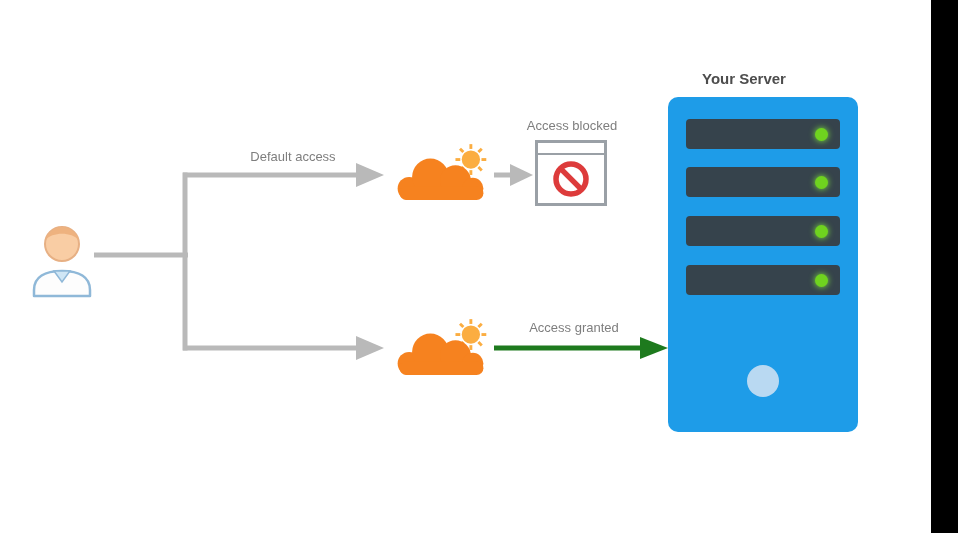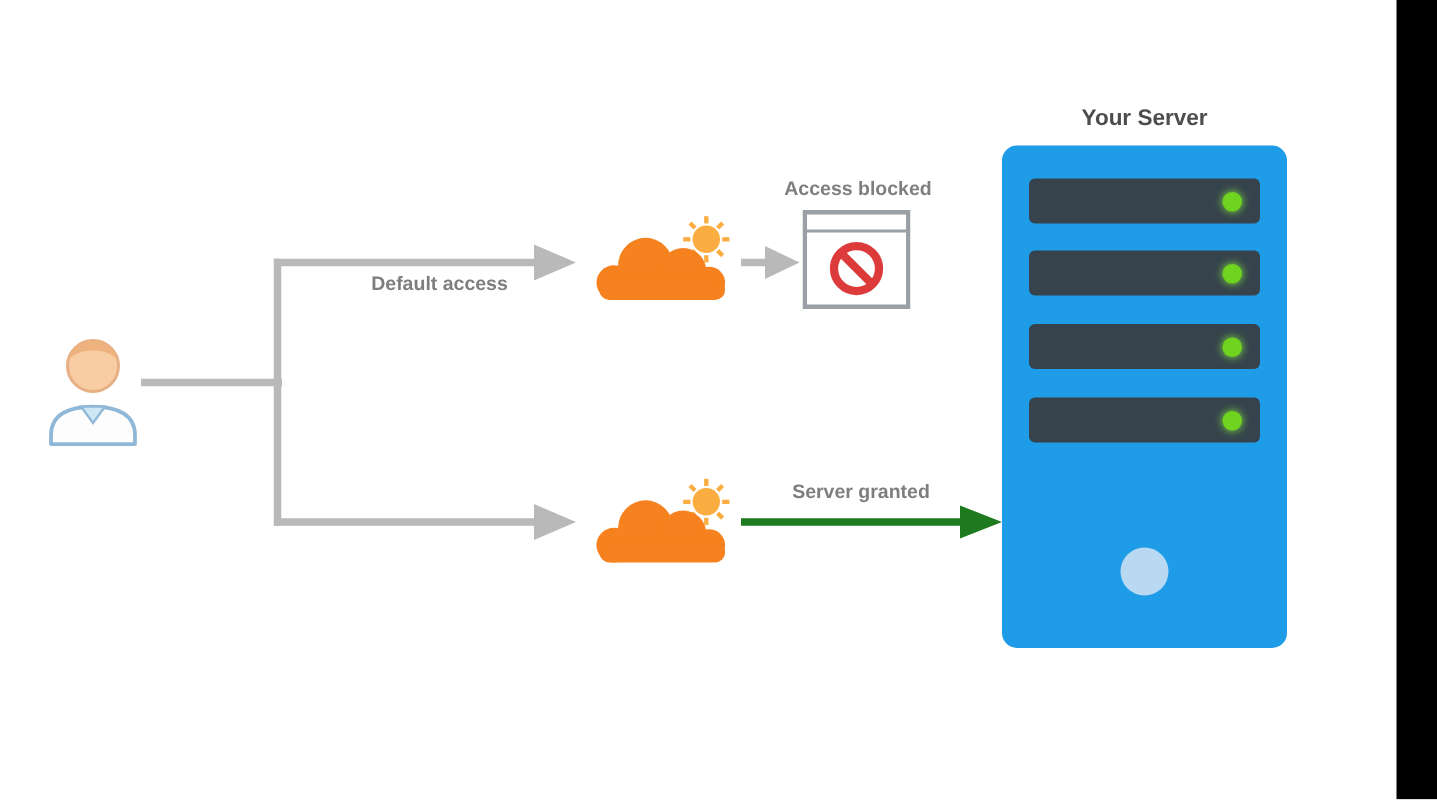--- a/index.html
+++ b/index.html
@@ -16,33 +16,33 @@
     left: 0; top: 0;
     width: 958px; height: 533px;
   }
   .gray-line   { stroke: var(--arrow-gray, #b9b9b9); stroke-width: 5; fill: none; }
   .gray-head   { fill: var(--arrow-gray, #b9b9b9); }
   .green-line  { stroke: var(--arrow-green, #1e7a1e); stroke-width: 5; fill: none; }
   .green-head  { fill: var(--arrow-green, #1e7a1e); }
 
   .label {
     position: absolute;
-    font-weight: bold;
+    font-weight: normal;
     font-size: 13px;
     color: var(--label-gray, #7e7e7e);
     text-align: center;
     white-space: nowrap;
   }
-  .label-default   { left: 208px; top: 149px; width: 170px; margin-top: 32px; }
+  .label-default   { left: 208px; top: 149px; width: 170px; }
   .label-secret    { left: 186px; top: 321px; width: 198px; }
   .label-blocked   { left: 508px; top: 118px; width: 128px; }
   .label-granted   { left: 510px; top: 320px; width: 128px; }
   .server-title {
     position: absolute;
-    left: 668px; top: 70px; width: 190px;
+    left: 649px; top: 70px; width: 190px;
     font-weight: bold;
     font-size: 15px;
     color: var(--title-gray, #4d4d4d);
     text-align: center;
   }
 
   .user-figure { position: absolute; left: 30px; top: 216px; width: 64px; height: 82px; }
   .cloud { position: absolute; width: 106px; height: 60px; }
   .cloud-top    { left: 388px; top: 144px; }
   .cloud-bottom { left: 388px; top: 319px; }
@@ -103,21 +103,21 @@
     <path class="gray-line" d="M 183 348 H 356"></path>
     <polygon class="gray-head" points="356,336 356,360 384,348"></polygon>
     <path class="gray-line" d="M 494 175 H 510"></path>
     <polygon class="gray-head" points="510,164 510,186 533,175"></polygon>
     <path class="green-line" d="M 494 348 H 640"></path>
     <polygon class="green-head" points="640,337 640,359 668,348"></polygon>
   </svg>
 
   <div class="label label-default">Default access</div>
   <div class="label label-blocked">Access blocked</div>
-  <div class="label label-granted">Server granted</div>
+  <div class="label label-granted">Access granted</div>
   <div class="server-title">Your Server</div>
 
   <div class="user-figure">
     <svg viewBox="0 0 64 82" width="64" height="82">
       <path d="M 4 80 L 4 74 C 4 61 15 55 32 55 C 49 55 60 61 60 74 L 60 80 Z" fill="#fdfdfd" stroke="var(--person-outline, #8fb8d8)" stroke-width="2.5" stroke-linejoin="round"></path>
       <path d="M 24 55 L 32 66 L 40 55 Z" fill="#cfe6f5" stroke="var(--person-outline, #8fb8d8)" stroke-width="1.5"></path>
       <circle cx="32" cy="28" r="17" fill="var(--skin, #f9cda4)" stroke="#e7b084" stroke-width="2"></circle>
       <path d="M 15.5 24 A 17 17 0 0 1 48.5 24 C 42 15.5 22 15.5 15.5 24 Z" fill="#eeb27f"></path>
     </svg>
   </div>

